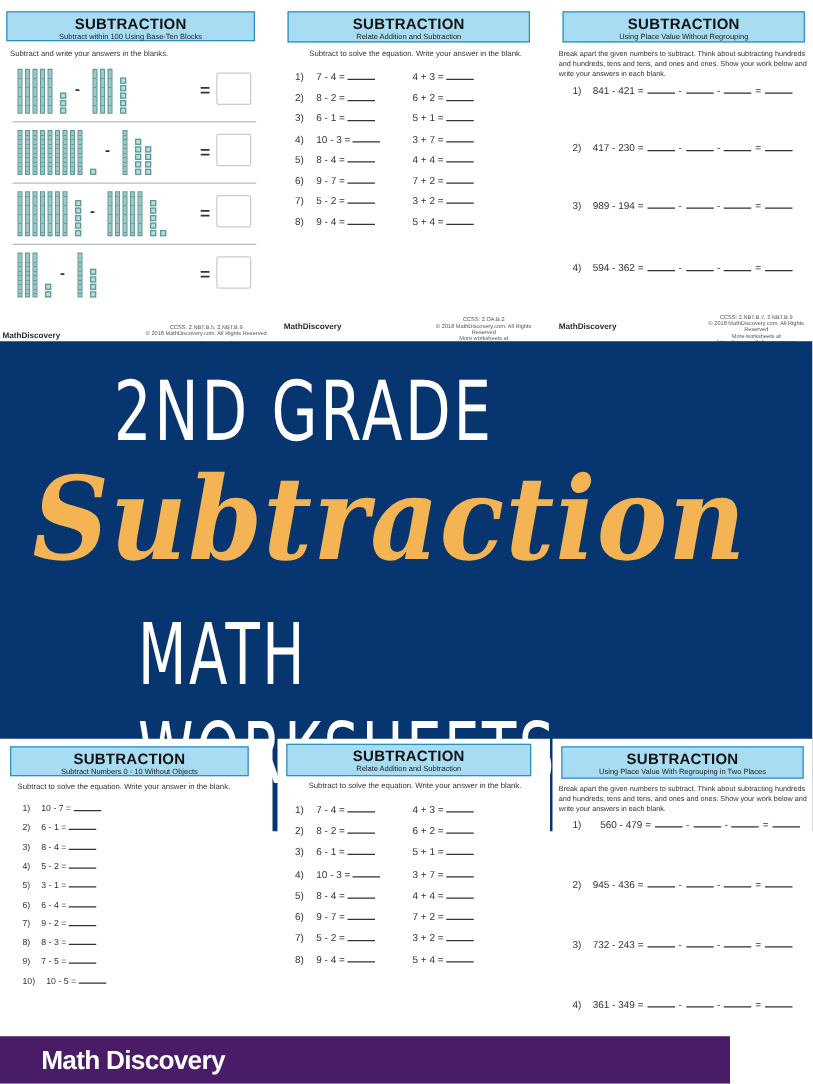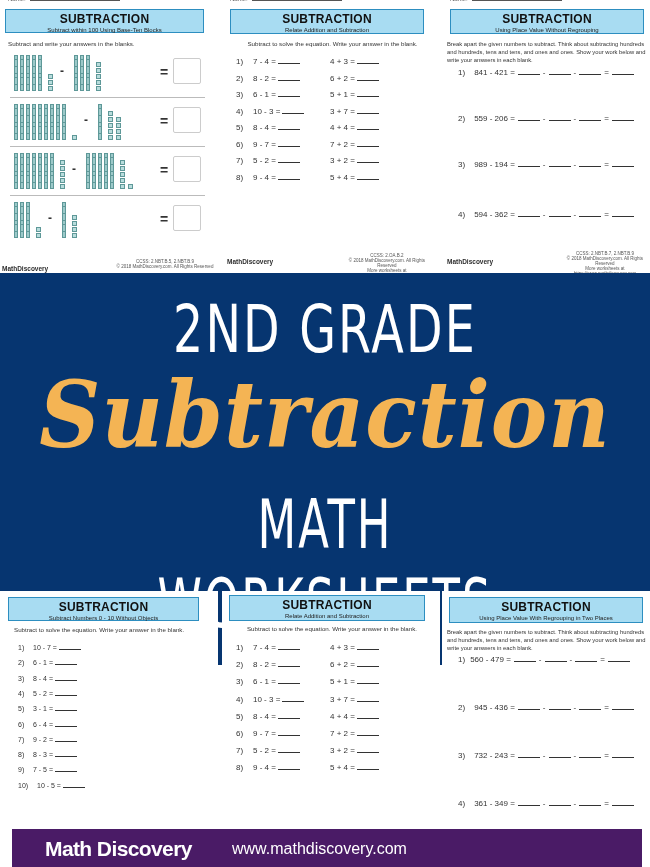--- a/index.html
+++ b/index.html
@@ -24,26 +24,26 @@
   .tens { position: absolute; display: flex; gap: 2px; align-items: flex-end; }
   .rod { width: 4px; height: 36px; background: repeating-linear-gradient(#9cc9c9 0 3px, #5e9898 3px 3.6px); border: 0.5px solid #5e9898; }
   .ones { display: flex; flex-direction: column-reverse; gap: 1px; margin-left: 2px; }
   .ones-grid { display: flex; gap: 1px; align-items: flex-end; margin-left: 2px; }
   .unit { width: 5px; height: 5px; background: #b8dcdc; border: 0.6px solid #5e9898; }
   .minus { position: absolute; font-size: 12px; font-weight: bold; color: #333; }
   .equals { position: absolute; font-size: 14px; font-weight: bold; color: #333; left: 150px; top: 14px; }
   .ans-box { position: absolute; left: 163px; top: 8px; width: 28px; height: 26px; border: 1px solid #ccc; border-radius: 2px; }
 
   
-  .banner { position: absolute; left: 0; top: 273px; width: 650px; height: 392px; background: #063570; text-align: center; }
+  .banner { position: absolute; left: 0; top: 273px; width: 650px; height: 392px; background: #063570; text-align: left; }
   .b-line1 { position: absolute; width: 100%; top: 18px; font-family: "DejaVu Sans", sans-serif; color: #fff; font-size: 66px; letter-spacing: 3px; font-weight: normal; transform: scaleX(0.72); }
   .b-line2 { position: absolute; width: 100%; top: 88px; font-family: "DejaVu Serif", serif; font-style: italic; font-weight: bold; color: #f4b454; font-size: 92px; letter-spacing: 1px; transform: scaleX(0.92); }
   .b-line3 { position: absolute; width: 100%; top: 212px; font-family: "DejaVu Sans", sans-serif; color: #fff; font-size: 68px; letter-spacing: 3px; transform: scaleX(0.66); }
 
-  .footer { position: absolute; left: 12px; top: 829px; width: 630px; height: 38px; background: #4a1b66; }
+  .footer { position: absolute; left: 0; top: 829px; width: 584px; height: 38px; background: #4a1b66; }
   .footer .logo { position: absolute; left: 33px; top: 8px; font-size: 21px; font-weight: bold; color: #fff; letter-spacing: -0.6px; }
   .footer .url { position: absolute; left: 220px; top: 11px; font-size: 16px; color: #fff; }
 </style>
 </head>
 <body>
 
 <div class="sheet" style="left:0;top:0;width:218px;height:273px;">
   <div class="name-line" style="left:8px;"><span>Name:</span><span class="ul"></span></div>
   <div class="hdr" style="left:5px;top:9px;width:199px;height:24px;">
     <div class="t">SUBTRACTION</div>
@@ -243,21 +243,21 @@
 
 <div class="sheet" style="left:442px;top:0;width:208px;height:273px;">
   <div class="name-line" style="left:8px;"><span>Name:</span><span class="ul"></span></div>
   <div class="hdr" style="left:8px;top:9px;width:194px;height:25px;">
     <div class="t">SUBTRACTION</div>
     <div class="s">Using Place Value Without Regrouping</div>
   </div>
   <div class="instr" style="left:5px;top:40px;width:200px;font-size:5.8px;">Break apart the given numbers to subtract. Think about subtracting hundreds and hundreds, tens and tens, and ones and ones. Show your work below and write your answers in each blank.</div>
   <div id="tr-problems">
       <div class="eq" style="left: 16px; top: 68px;"><span>1)</span><span style="margin-left: 9px;">841 - 421 =</span><span class="b2"></span><span>-</span><span class="b2"></span><span>-</span><span class="b2"></span><span>=</span><span class="b2"></span></div>
-      <div class="eq" style="left: 16px; top: 114px;"><span>2)</span><span style="margin-left: 9px;">559 - 206 =</span><span class="b2"></span><span>-</span><span class="b2"></span><span>-</span><span class="b2"></span><span>=</span><span class="b2"></span></div>
+      <div class="eq" style="left: 16px; top: 114px;"><span>2)</span><span style="margin-left: 9px;">417 - 230 =</span><span class="b2"></span><span>-</span><span class="b2"></span><span>-</span><span class="b2"></span><span>=</span><span class="b2"></span></div>
       <div class="eq" style="left: 16px; top: 160px;"><span>3)</span><span style="margin-left: 9px;">989 - 194 =</span><span class="b2"></span><span>-</span><span class="b2"></span><span>-</span><span class="b2"></span><span>=</span><span class="b2"></span></div>
       <div class="eq" style="left: 16px; top: 210px;"><span>4)</span><span style="margin-left: 9px;">594 - 362 =</span><span class="b2"></span><span>-</span><span class="b2"></span><span>-</span><span class="b2"></span><span>=</span><span class="b2"></span></div>
     </div>
   <div class="foot-logo" style="left:5px;top:258px;">MathDiscovery</div>
   <div class="foot-ccss" style="left:118px;top:251px;width:90px;">
     <div>CCSS: 2.NBT.B.7, 2.NBT.B.9</div>
     <div>© 2018 MathDiscovery.com. All Rights Reserved</div>
     <div>More worksheets at https://www.mathdiscovery.com</div>
   </div>
 </div>
@@ -332,23 +332,22 @@
     </div>
 </div>
 
 <div class="sheet" style="left:442px;top:591px;width:208px;height:238px;">
   <div class="hdr" style="left:7px;top:6px;width:194px;height:26px;">
     <div class="t">SUBTRACTION</div>
     <div class="s">Using Place Value With Regrouping in Two Places</div>
   </div>
   <div class="instr" style="left:5px;top:37px;width:200px;font-size:5.8px;">Break apart the given numbers to subtract. Think about subtracting hundreds and hundreds, tens and tens, and ones and ones. Show your work below and write your answers in each blank.</div>
   <div id="br-problems">
-      <div class="eq" style="left: 16px; top: 64px;"><span>1)</span><span style="margin-left: 5px;">560 - 479 =</span><span class="b2"></span><span>-</span><span class="b2"></span><span>-</span><span class="b2"></span><span>=</span><span class="b2"></span></div>
+      <div class="eq" style="left: 16px; top: 64px;"><span>1)</span><span style="margin-left: 15px;">560 - 479 =</span><span class="b2"></span><span>-</span><span class="b2"></span><span>-</span><span class="b2"></span><span>=</span><span class="b2"></span></div>
       <div class="eq" style="left: 16px; top: 112px;"><span>2)</span><span style="margin-left: 9px;">945 - 436 =</span><span class="b2"></span><span>-</span><span class="b2"></span><span>-</span><span class="b2"></span><span>=</span><span class="b2"></span></div>
       <div class="eq" style="left: 16px; top: 160px;"><span>3)</span><span style="margin-left: 9px;">732 - 243 =</span><span class="b2"></span><span>-</span><span class="b2"></span><span>-</span><span class="b2"></span><span>=</span><span class="b2"></span></div>
       <div class="eq" style="left: 16px; top: 208px;"><span>4)</span><span style="margin-left: 9px;">361 - 349 =</span><span class="b2"></span><span>-</span><span class="b2"></span><span>-</span><span class="b2"></span><span>=</span><span class="b2"></span></div>
     </div>
 </div>
 
 <div class="footer">
   <div class="logo">Math Discovery</div>
-  <div class="url">www.mathdiscovery.com</div>
 </div>
 
 </body></html>

